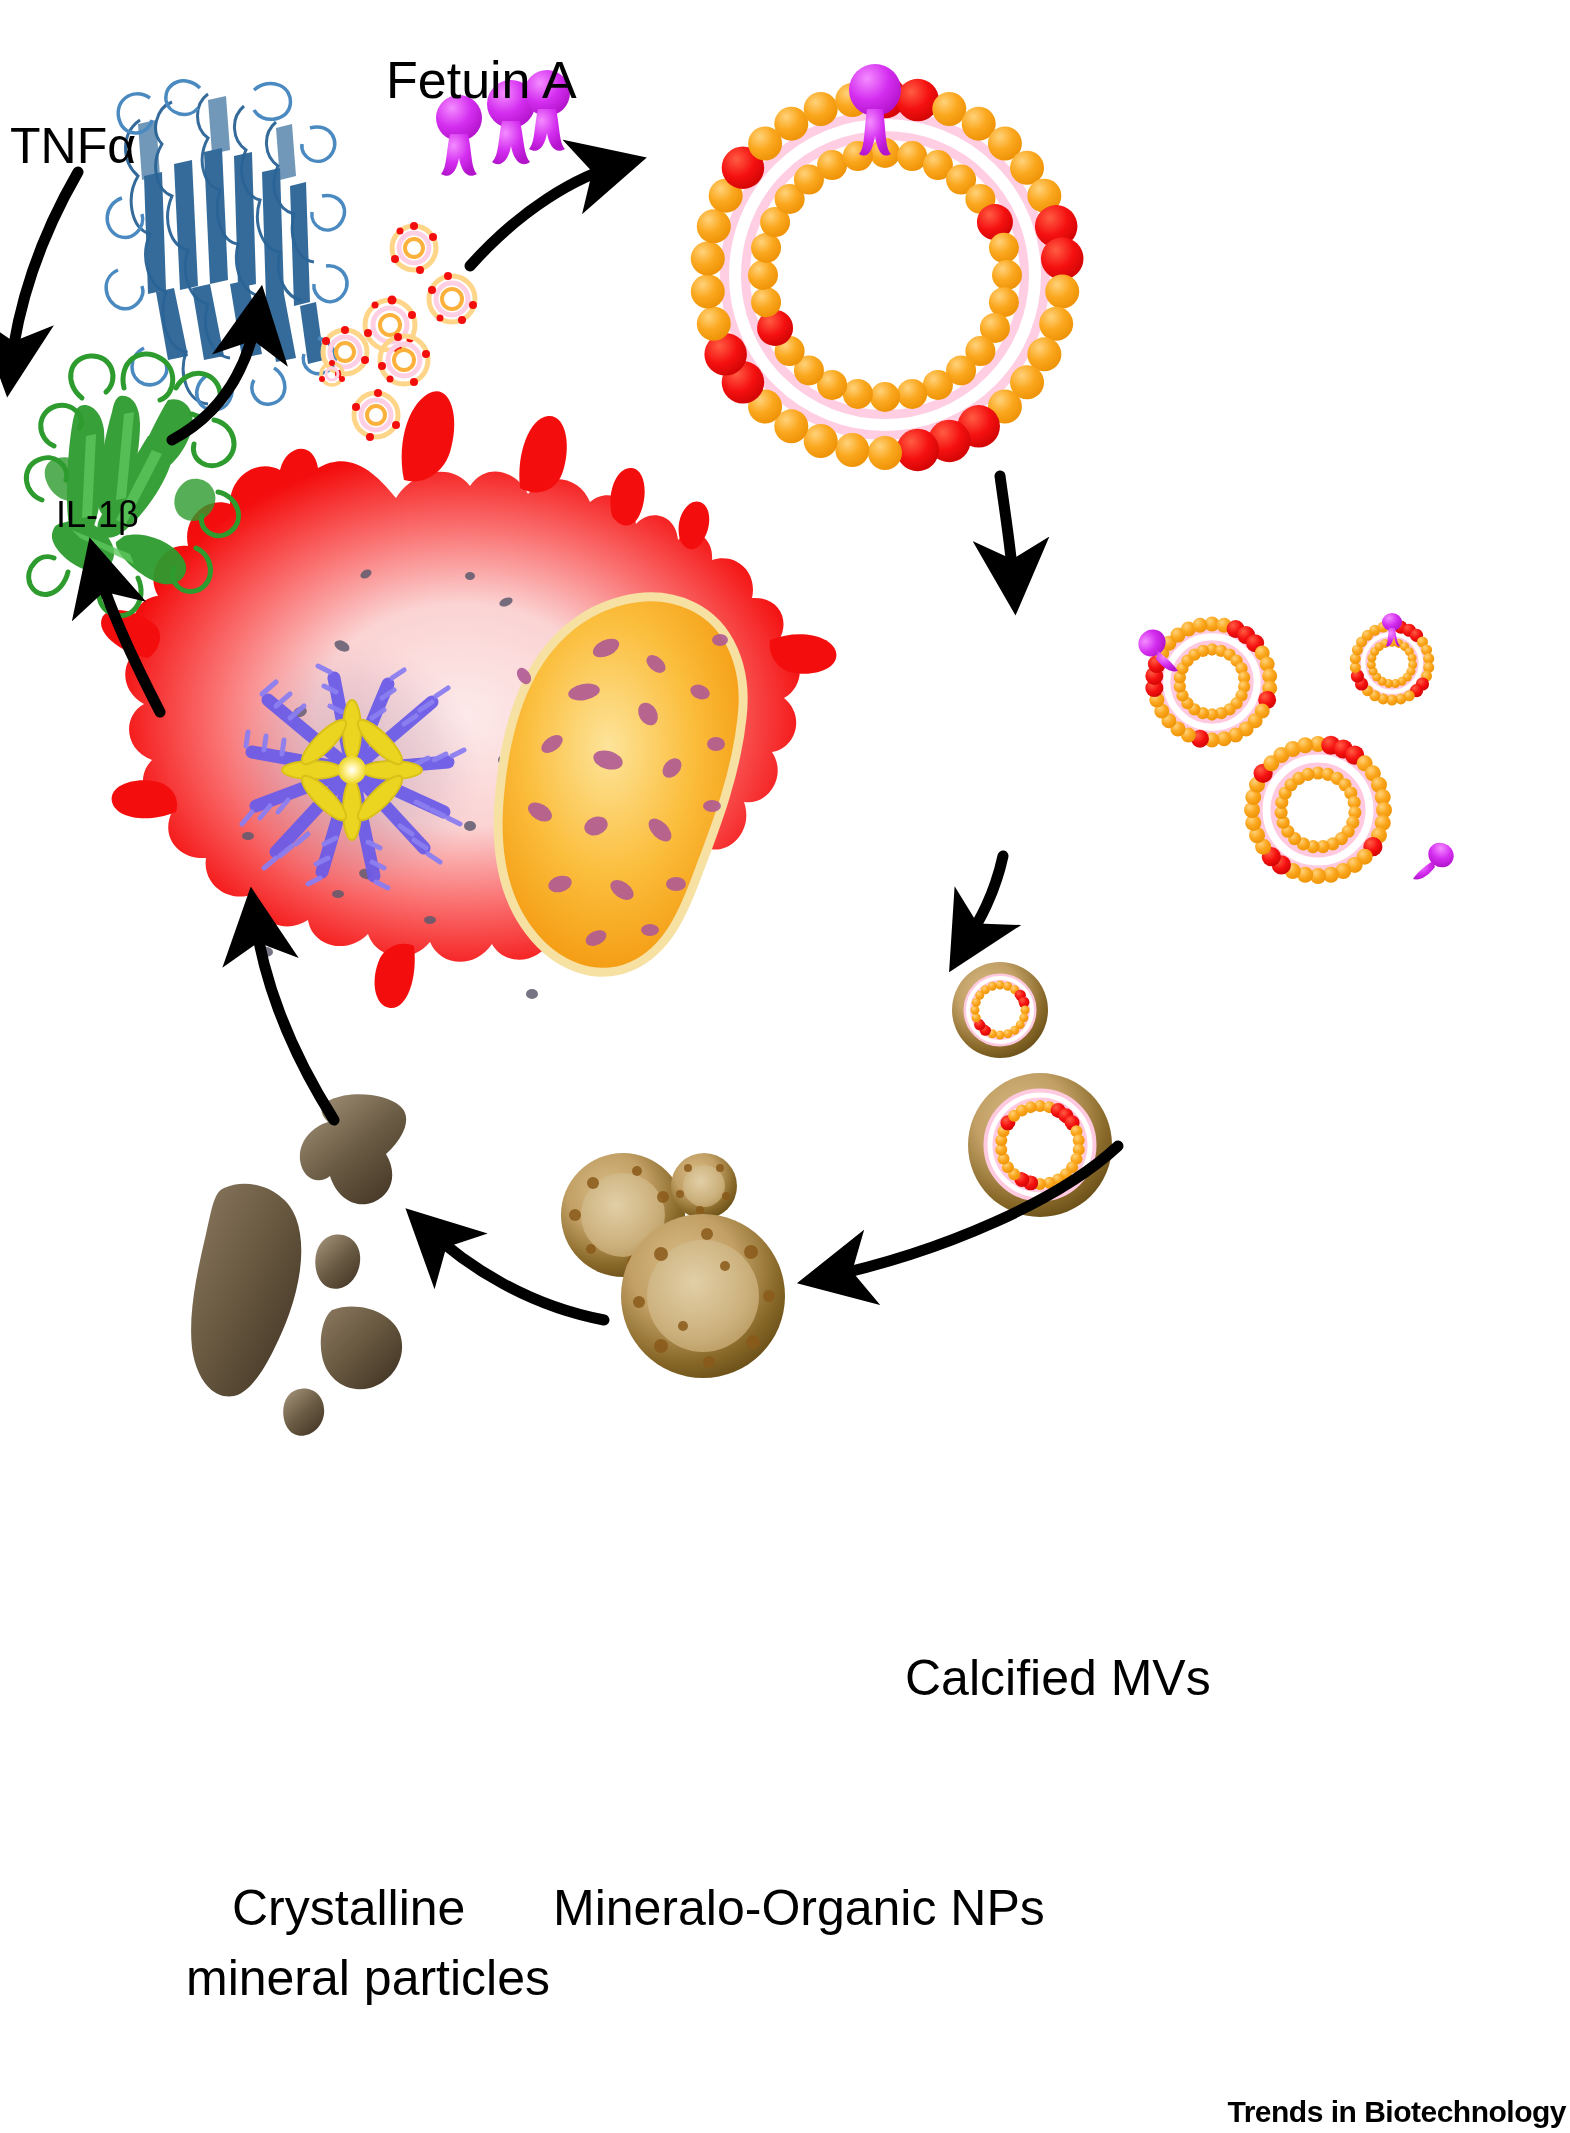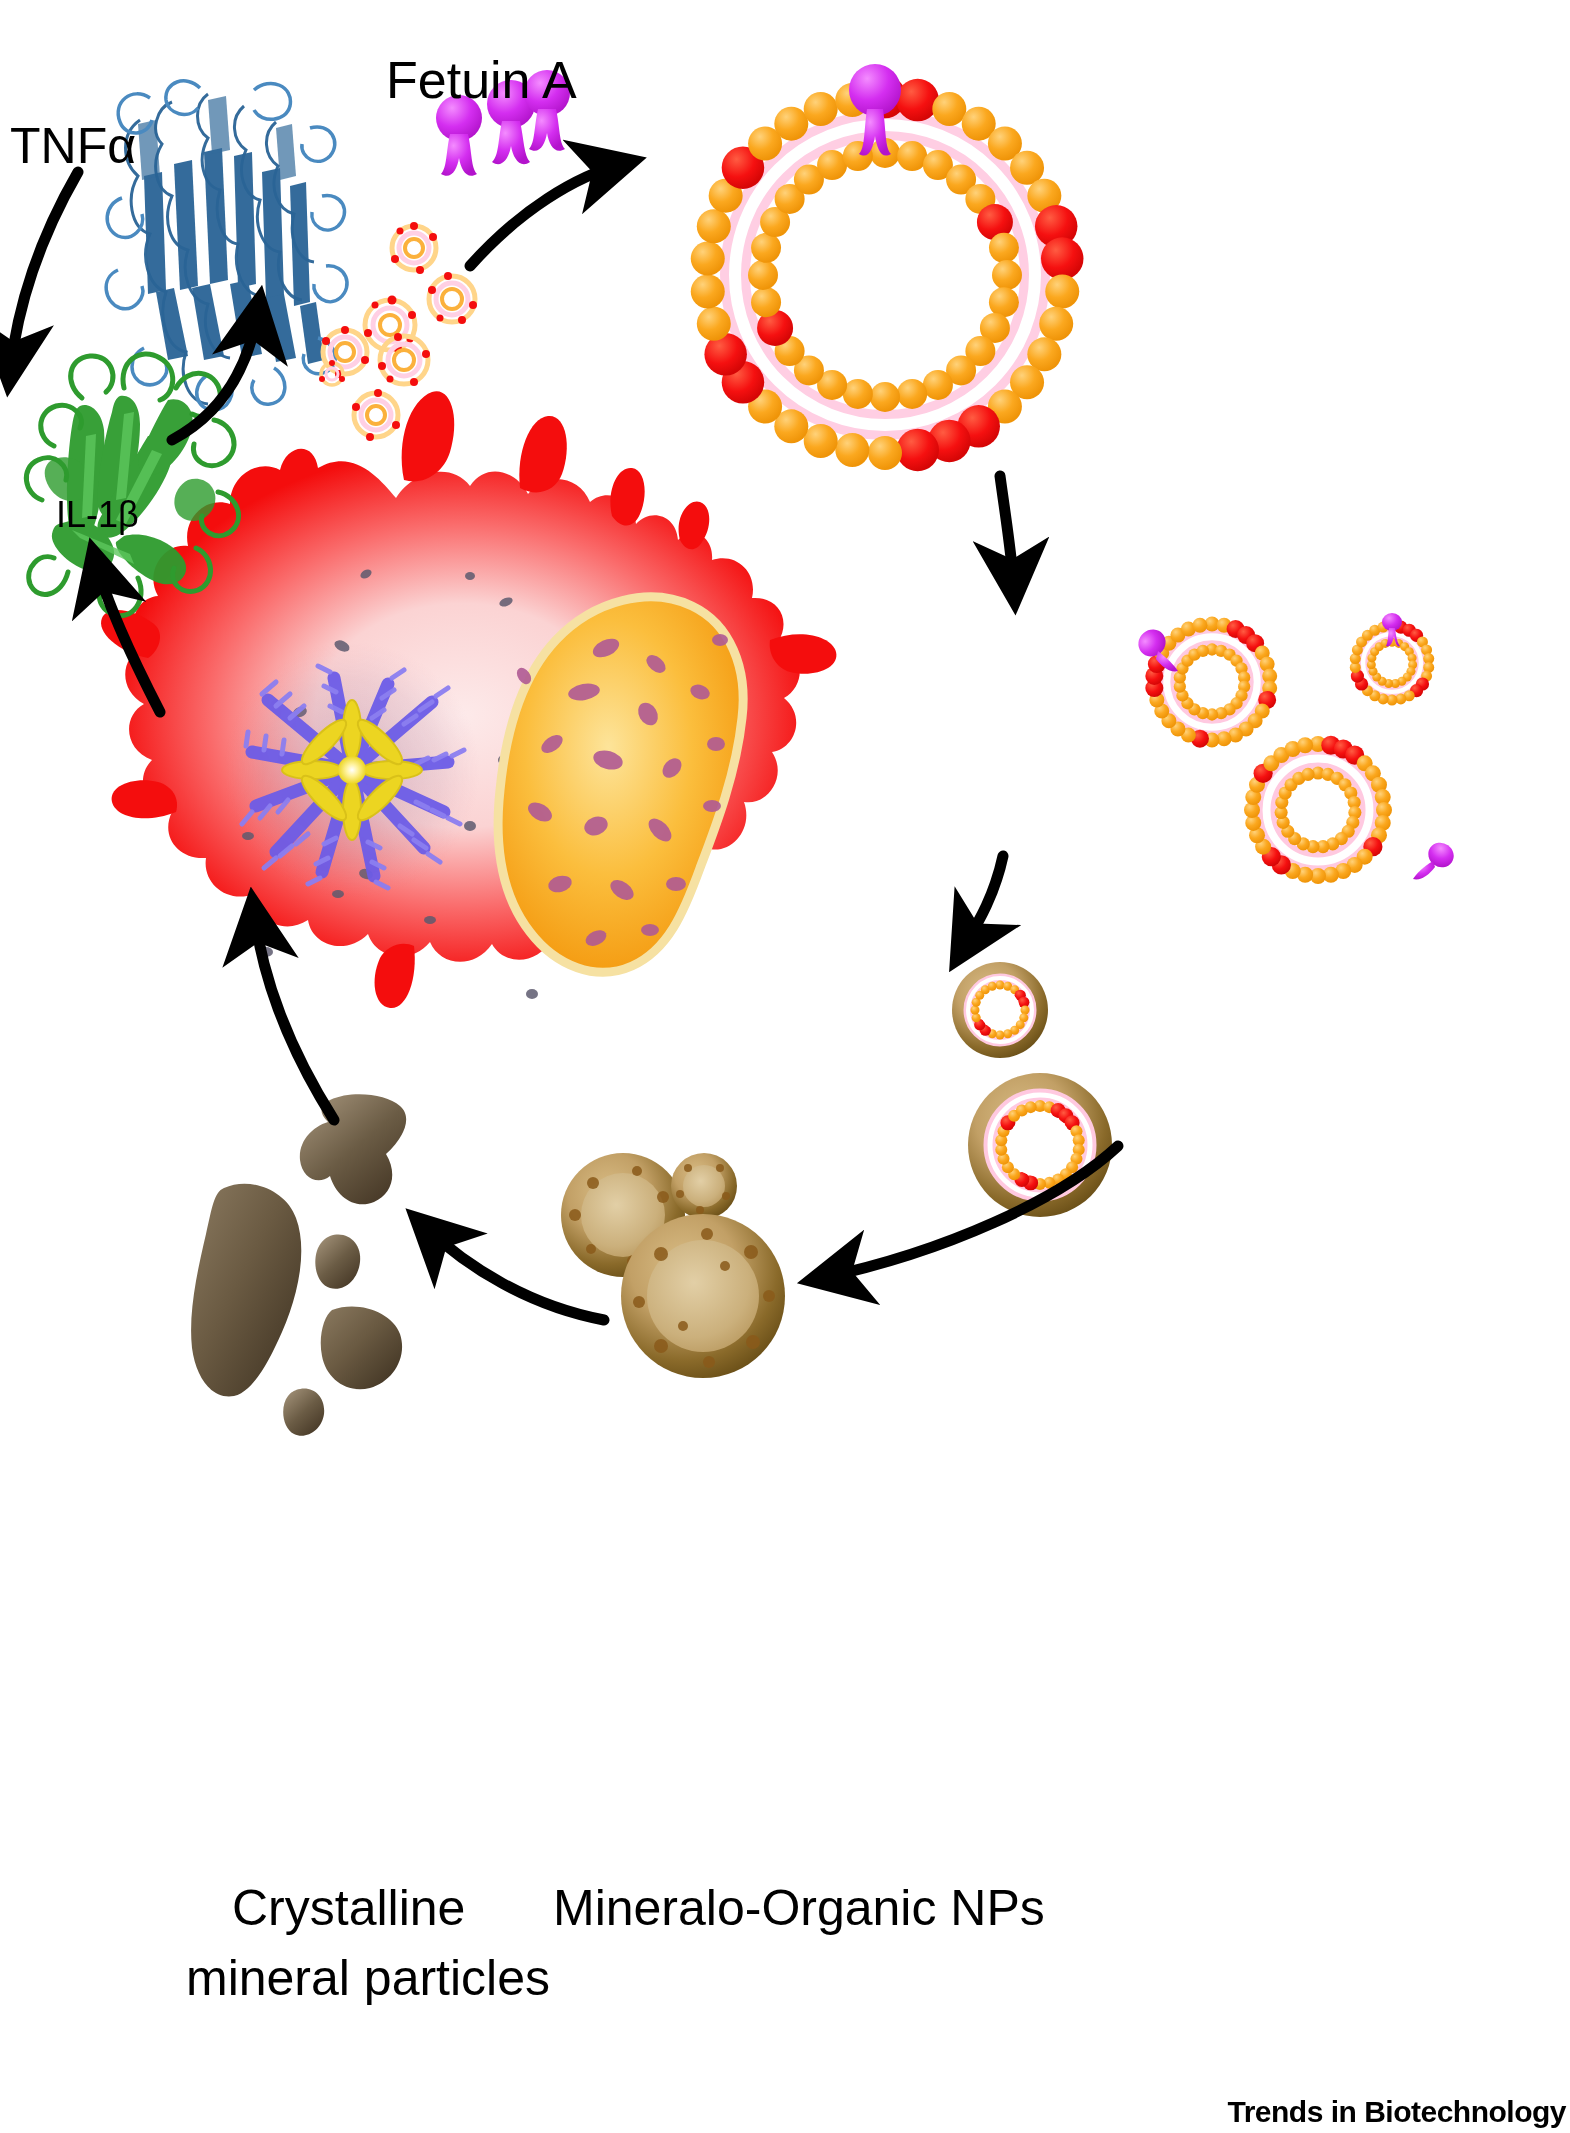--- a/index.html
+++ b/index.html
@@ -820,20 +820,21 @@
     <path d="M334,1120 C296,1060 264,990 254,912" marker-end="url(#ah)"></path>
   </g>
 </svg>
 
 <div class="lbl bold" style="left:10px;top:120px;font-size:50px;">TNFα</div>
 
 <div class="lbl bold" style="left:56px;top:496px;font-size:36px;">IL-1β</div>
 
 <div class="lbl" style="left:386px;top:33px;font-size:52px;margin-top:20px;">Fetuin A</div>
 
+<div class="lbl" style="left:905px;top:1652px;font-size:50px;">Calcified MVs</div>
 
 <div class="lbl" style="left:553px;top:1882px;font-size:50px;">Mineralo-Organic NPs</div>
 
 <div class="lbl" style="left:232px;top:1882px;font-size:50px;">Crystalline</div>
 <div class="lbl" style="left:186px;top:1952px;font-size:50px;">mineral particles</div>
 
 <div class="footer">Trends in Biotechnology</div>
 
 </div>
 

